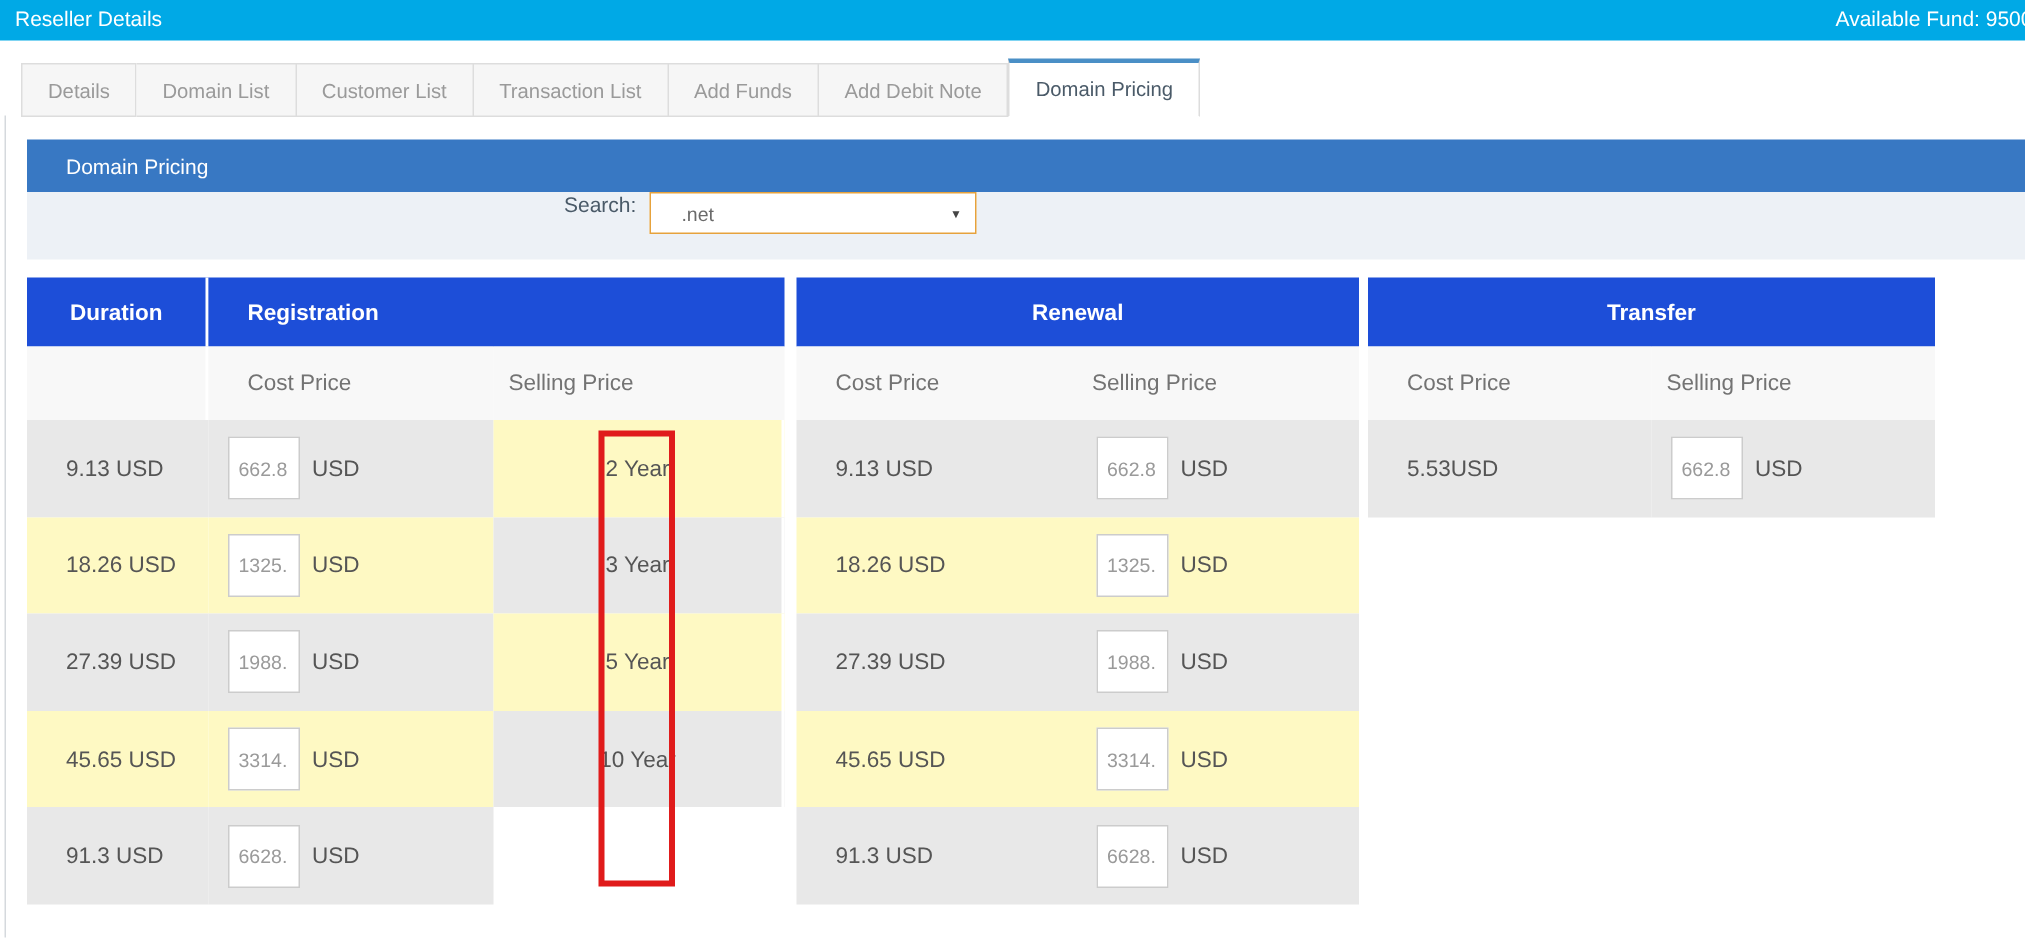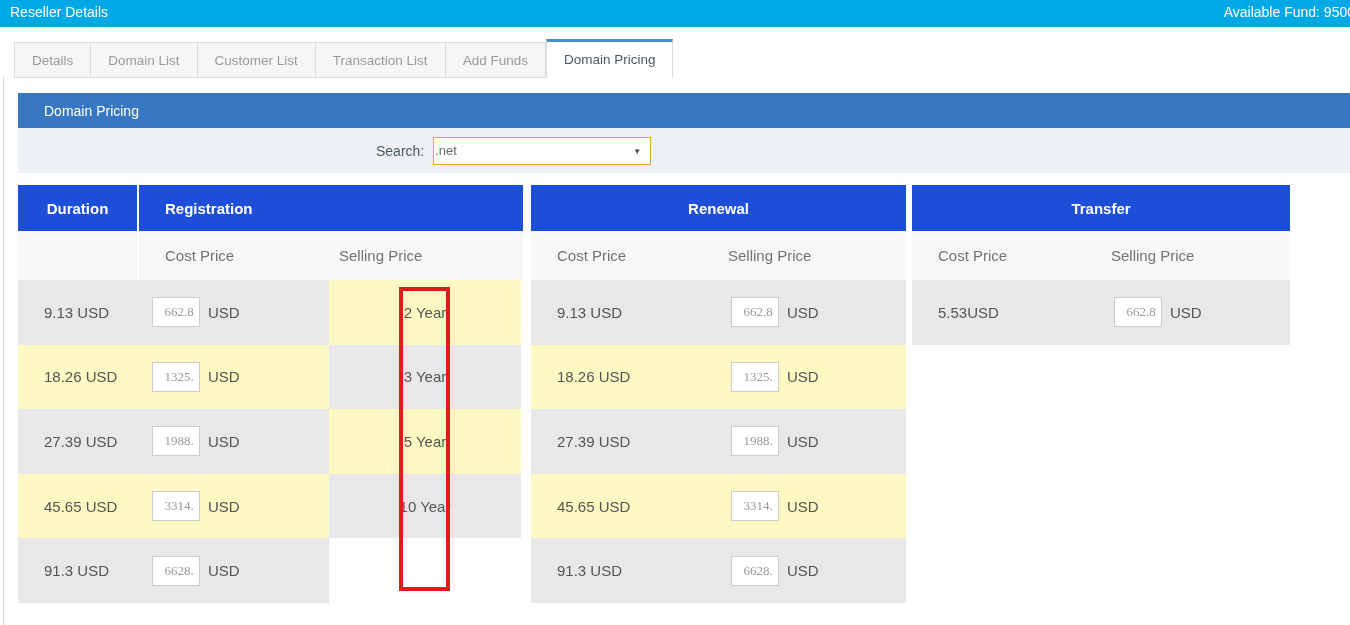--- a/index.html
+++ b/index.html
@@ -25,25 +25,25 @@
                 border-top:3px solid #4a8fc6; border-bottom:1px solid #ffffff;
                 border-left:1px solid #dddddd; }
 
   
   .panel-header { position:absolute; left:18px; top:93px; width:1332px; height:35px;
                   background:#3878c3; color:#ffffff; font-size:14px;
                   display:flex; align-items:center; padding-left:26px; }
 
   
   .search-row { position:absolute; left:18px; top:128px; width:1332px; height:45px;
-                background:#edf1f6; display:flex; align-items:center; }
+                background:#edf1f6; display:flex; }
   .search-label { margin-left:358px; font-size:14px; color:#4a5a68; }
   .search-select { margin-left:9px; width:218px; height:28px; background:#ffffff;
                    border:1px solid #e6a23c; position:relative; display:flex; align-items:center;
-                   font-size:13px; color:#6a6a6a; padding-left:1px; cursor:pointer; }
+                   font-size:13px; color:#6a6a6a; padding-left:20px; cursor:pointer; }
   .search-caret { position:absolute; right:9px; top:9px; font-size:8px; color:#444444; }
 
   
   .tables { position:absolute; left:18px; top:185px; display:flex; align-items:flex-start; }
   .tbl { display:grid; }
   .t1 { width:505px; grid-template-columns:121px 190px 194px; margin-right:8px; }
   .t2 { width:375px; grid-template-columns:187px 188px;       margin-right:6px; }
   .t3 { width:378px; grid-template-columns:189px 189px; }
 
   .hdr { background:#1d4ed8; color:#ffffff; height:46px; font-size:15px; font-weight:bold;
@@ -59,23 +59,23 @@
   .sub.cost { padding-left:26px; }
   .sub.sell { padding-left:10px; }
 
   .cell { height:64.6px; font-size:15px; color:#555555; display:flex; align-items:center; }
   .cell.odd  { background:#e8e8e8; }
   .cell.even { background:#fef9c3; }
   .cell.dur  { justify-content:center; border-right:2px solid #ffffff; }
   .cell.cost { padding-left:26px; }
   .cell.sell { padding-left:13px; }
 
-  .price-input { width:48px; height:30px; border:1px solid #cccccc; background:#ffffff;
-                 font-family:Liberation Serif, serif;
-                 font-size:13px; color:#9a9a9a; padding-left:6px;text-align:center; }
+  .price-input { width:48px; height:42px; border:1px solid #cccccc; background:#ffffff;
+                 font-family:Liberation Sans, sans-serif;
+                 font-size:13px; color:#9a9a9a; padding-left:6px; }
   .cur { margin-left:8px; color:#555555; }
 
   
   .annotation { position:absolute; left:399px; top:287px; width:51px; height:304px;
                 border:4px solid #e01b1b; pointer-events:none; z-index:9; }
 </style>
 </head>
 <body>
 
 <div class="topbar">
@@ -84,20 +84,21 @@
 </div>
 
 <div class="left-edge"></div>
 
 <div class="tabs">
   <div class="tab">Details</div>
   <div class="tab">Domain List</div>
   <div class="tab">Customer List</div>
   <div class="tab">Transaction List</div>
   <div class="tab">Add Funds</div>
+  <div class="tab">Add Debit Note</div>
   <div class="tab active">Domain Pricing</div>
 </div>
 
 <div class="panel-header">
   <span>Domain Pricing</span>
 </div>
 
 <div class="search-row">
   <span class="search-label">Search:</span>
   <div class="search-select">

